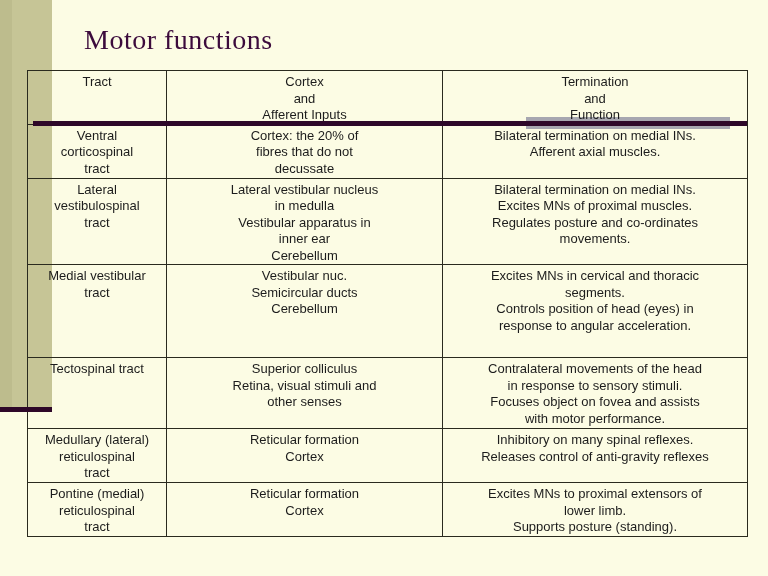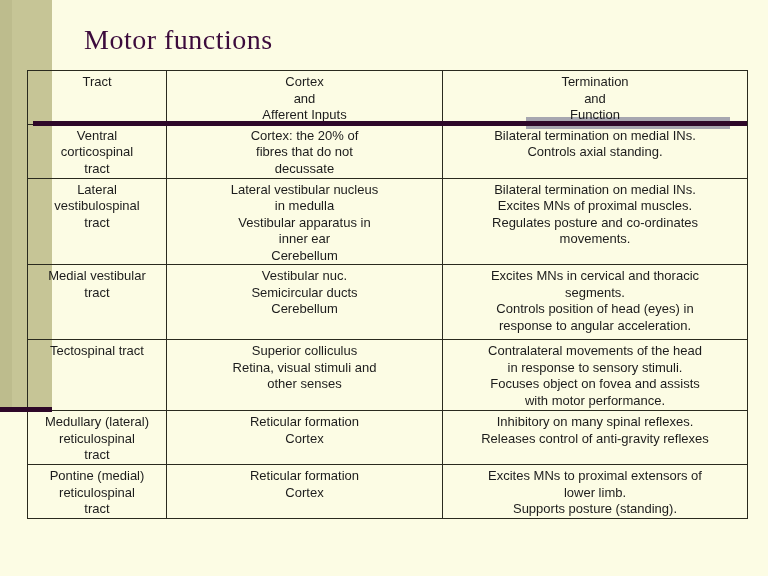--- a/index.html
+++ b/index.html
@@ -69,21 +69,21 @@
     font-size:13px;
     line-height:16.5px;
     font-weight:normal;
     color:var(--text);
     background:transparent;
     overflow:hidden;
   }
   thead tr{height:53px;}
   tbody tr:nth-child(1){height:54px;}
   tbody tr:nth-child(2){height:85px;}
-  tbody tr:nth-child(3){height:75px;}
+  tbody tr:nth-child(3){height:93px;}
   tbody tr:nth-child(4){height:71px;}
   tbody tr:nth-child(5){height:54px;}
   tbody tr:nth-child(6){height:53px;}
   .line{white-space:nowrap;}
   .line.italic{}
   .thick-line{
     position:absolute;left:33px;top:121px;
     width:714px;height:5px;
     background:var(--accent);
     z-index:5;
@@ -128,21 +128,21 @@
             <div class="line">corticospinal</div>
             <div class="line">tract</div>
           </td>
           <td>
             <div class="line">Cortex: the 20% of</div>
             <div class="line">fibres that do not</div>
             <div class="line">decussate</div>
           </td>
           <td>
             <div class="line">Bilateral termination on medial INs.</div>
-            <div class="line">Controls axial standing.</div>
+            <div class="line">Afferent axial muscles.</div>
           </td>
         </tr>
         <tr>
           <td>
             <div class="line">Lateral</div>
             <div class="line">vestibulospinal</div>
             <div class="line">tract</div>
           </td>
           <td>
             <div class="line">Lateral vestibular nucleus</div>

